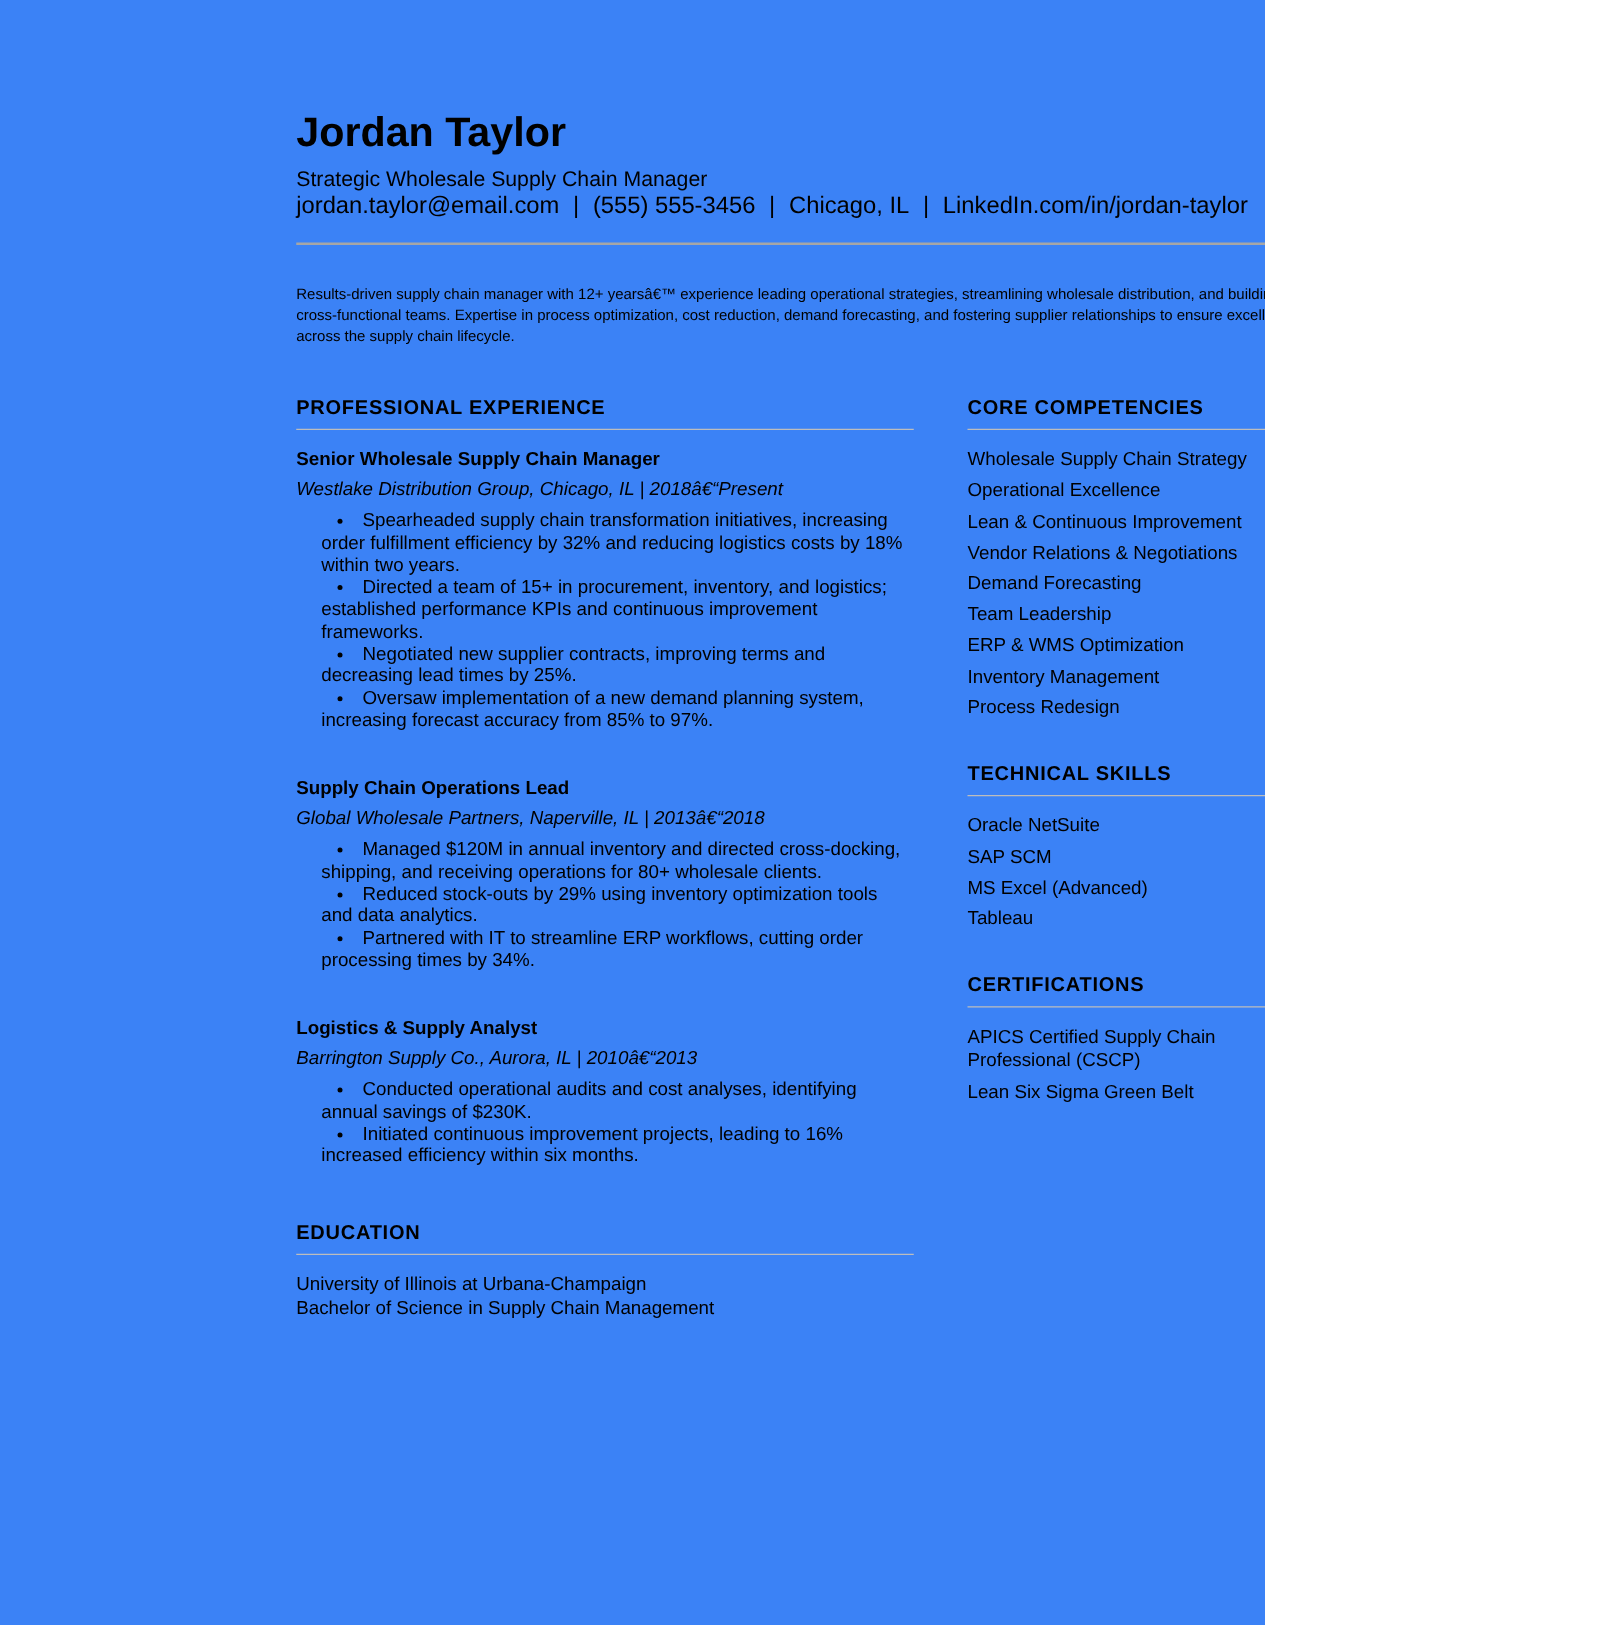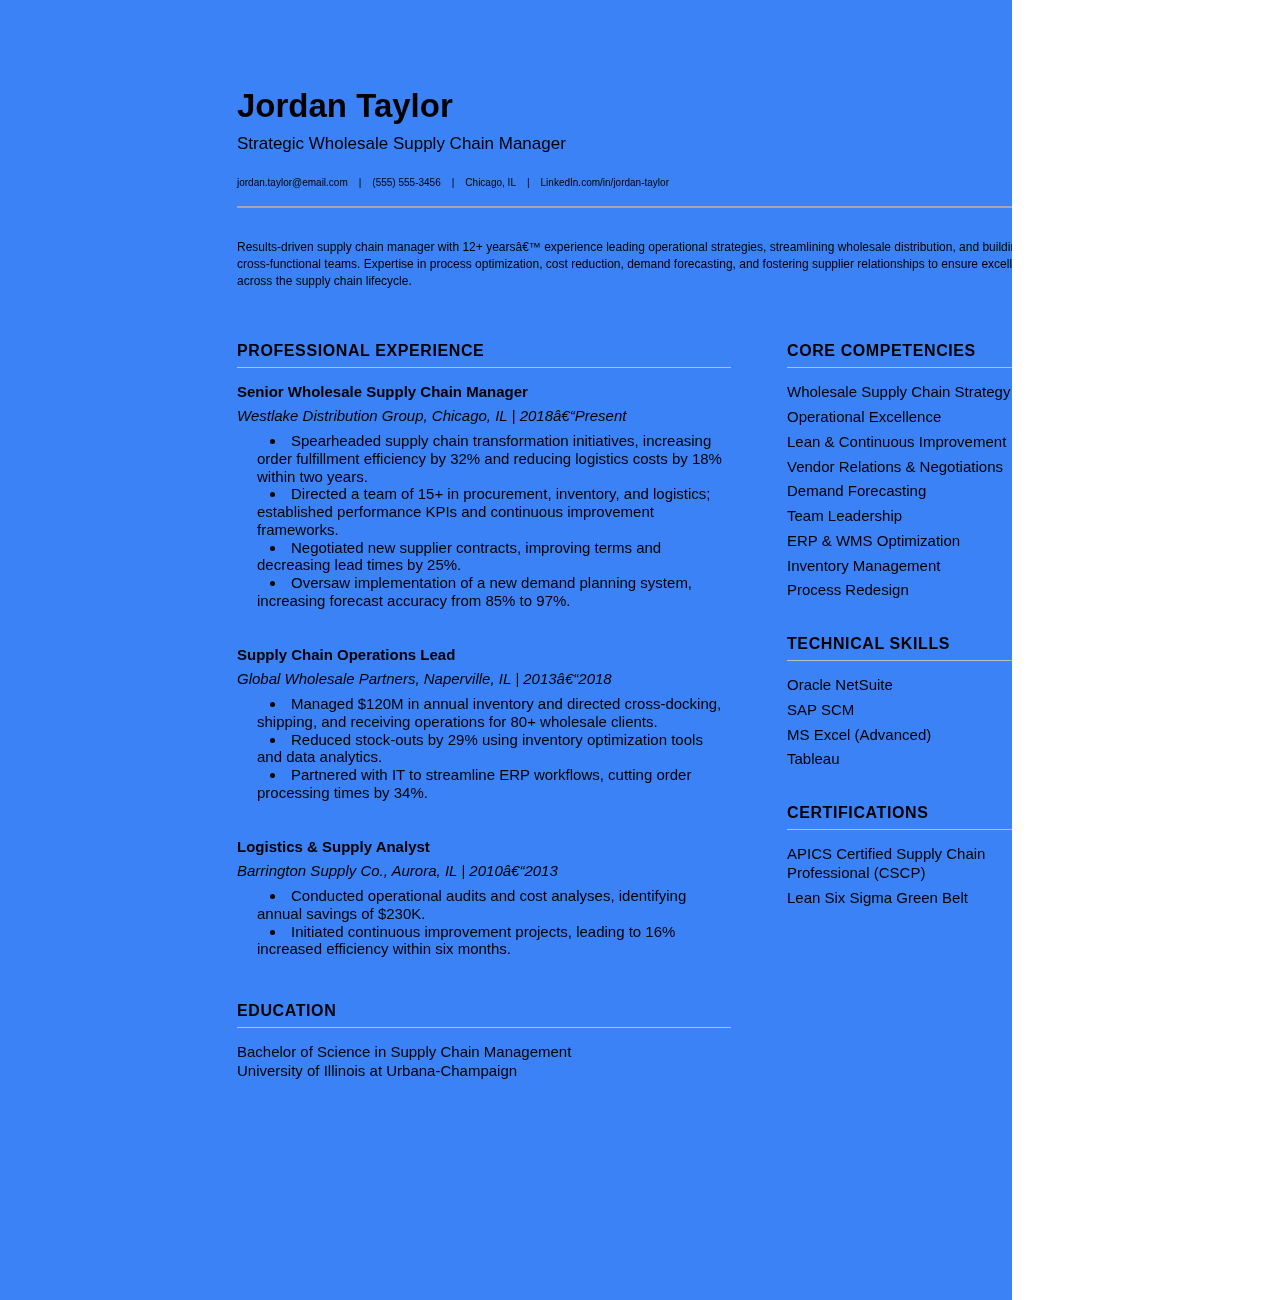--- a/index.html
+++ b/index.html
@@ -28,43 +28,42 @@
     font-size: 33px;
     font-weight: 700;
     margin: 0;
     line-height: 1.1;
   }
   .subtitle {
     font-size: 17px;
     margin-top: 10px;
   }
   .contact {
-    font-size: 10px;
-    margin-top: 23px;
+    font-size: 19px;
     white-space: nowrap;
   }
   .contact .sep { margin: 0 11px; color: #000; }
   .contact-rule {
     border: 0;
     border-top: 2px solid #a6a6a6;
     margin: 18px 0 0 0;
   }
 
   
   .summary {
     font-size: 12px;
     line-height: 1.42;
     margin: 31px 0 0 0;
   }
 
   
   .columns {
     display: flex;
-    gap: 56px;
-    margin-top: 52px;
+    gap: 43px;
+    margin-top: 40px;
     align-items: flex-start;
   }
   .col-left  { width: 494px; flex: 0 0 494px; }
   .col-right { width: 270px; flex: 0 0 270px; }
 
   .section-heading {
     font-size: 16px;
     font-weight: 700;
     letter-spacing: 0.6px;
     margin: 0 0 15px 0;
@@ -158,22 +157,22 @@
             <div class="job-meta">Barrington Supply Co., Aurora, IL | 2010â€“2013</div>
             <ul class="job-bullets">
               <li>Conducted operational audits and cost analyses, identifying annual savings of $230K.</li>
               <li>Initiated continuous improvement projects, leading to 16% increased efficiency within six months.</li>
             </ul>
           </div>
         </section>
 
         <section class="education-block">
           <h2 class="section-heading">EDUCATION</h2>
+          <div class="edu-line">University of Illinois at Urbana-Champaign</div>
           <div class="edu-line">Bachelor of Science in Supply Chain Management</div>
-          <div class="edu-line">University of Illinois at Urbana-Champaign</div>
         </section>
 
       </div>
 
       <div class="col-right">
 
         <section class="sidebar-section">
           <h2 class="section-heading">CORE COMPETENCIES</h2>
           <div class="sidebar-item">Wholesale Supply Chain Strategy</div>
           <div class="sidebar-item">Operational Excellence</div>

